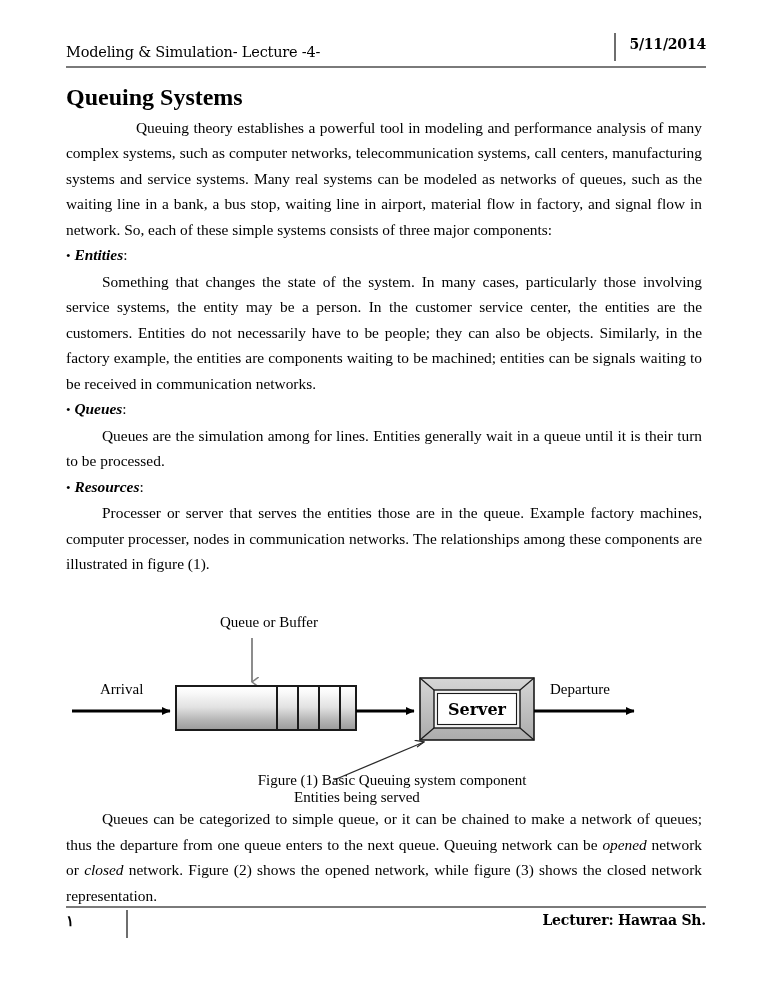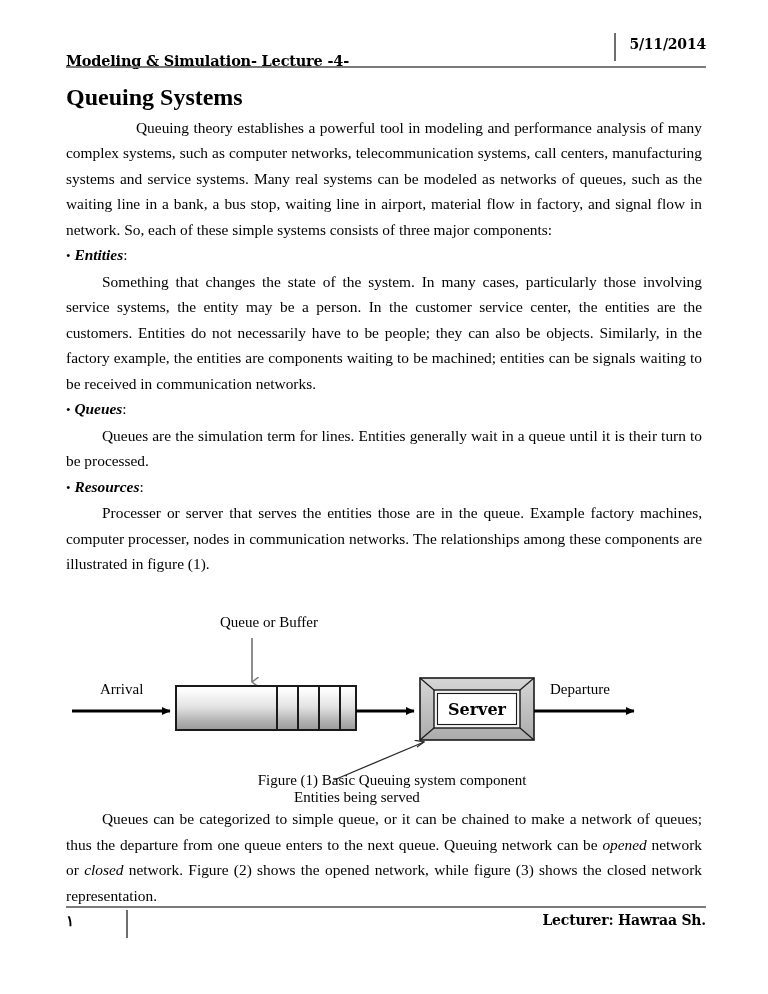--- a/index.html
+++ b/index.html
@@ -24,23 +24,23 @@
   .header {
     position: absolute;
     left: 66px;
     top: 36px;
     width: 640px;
     height: 34px;
   }
   .header-title {
     position: absolute;
     left: 0;
-    top: 16px;
-    font-family: "DejaVu Serif", "Liberation Serif", serif;
-    font-weight: bold;
+    top: 8px;
+    font-family: "DejaVu Serif", "Liberation Serif", serif;
+    font-weight: normal;
     font-size: 14.5px;
     letter-spacing: -0.2px;
     white-space: nowrap;
   }
   .header-date {
     position: absolute;
     right: 0;
     top: 0;
     font-family: "DejaVu Serif", "Liberation Serif", serif;
     font-weight: bold;
@@ -182,21 +182,21 @@
   <div class="content">
 
     <h1 class="doc-title">Queuing Systems</h1>
 
     <p class="para indent">Queuing theory establishes a powerful tool in modeling and performance analysis of many complex systems, such as computer networks, telecommunication systems, call centers, manufacturing systems and service systems.   Many real systems can be modeled as networks of queues, such as the waiting line in a bank, a bus stop, waiting line in airport, material flow in factory, and signal flow in network. So, each of these simple systems consists of three major components:</p>
 
     <p class="bullet-head"><span class="bullet-dot">•</span> <span class="term">Entities</span><span>:</span></p>
     <p class="para indent-sm">Something that changes the state of the system. In many cases, particularly those involving service systems, the entity may be a person. In the customer service center, the entities are the customers. Entities do not necessarily have to be people; they can also be objects. Similarly, in the factory example, the entities are components waiting to be machined; entities can be signals waiting to be received in communication networks.</p>
 
     <p class="bullet-head"><span class="bullet-dot">•</span> <span class="term">Queues</span><span>:</span></p>
-    <p class="para indent-sm">Queues are the simulation term for lines. Entities generally wait in a queue until it is their turn to be processed.</p>
+    <p class="para indent-sm">Queues are the simulation among for lines. Entities generally wait in a queue until it is their turn to be processed.</p>
 
     <p class="bullet-head"><span class="bullet-dot">•</span> <span class="term">Resources</span><span>:</span></p>
     <p class="para indent-sm">Processer or server that serves the entities those are in the queue. Example factory machines, computer processer, nodes in communication networks. The relationships among these components are illustrated in figure (1).</p>
 
   </div>
 
   <div class="figure-wrap">
     <svg width="640" height="220" viewBox="0 0 640 220" xmlns="http://www.w3.org/2000/svg">
       <defs>
         <linearGradient id="queueGrad" x1="0" y1="0" x2="0" y2="1">

